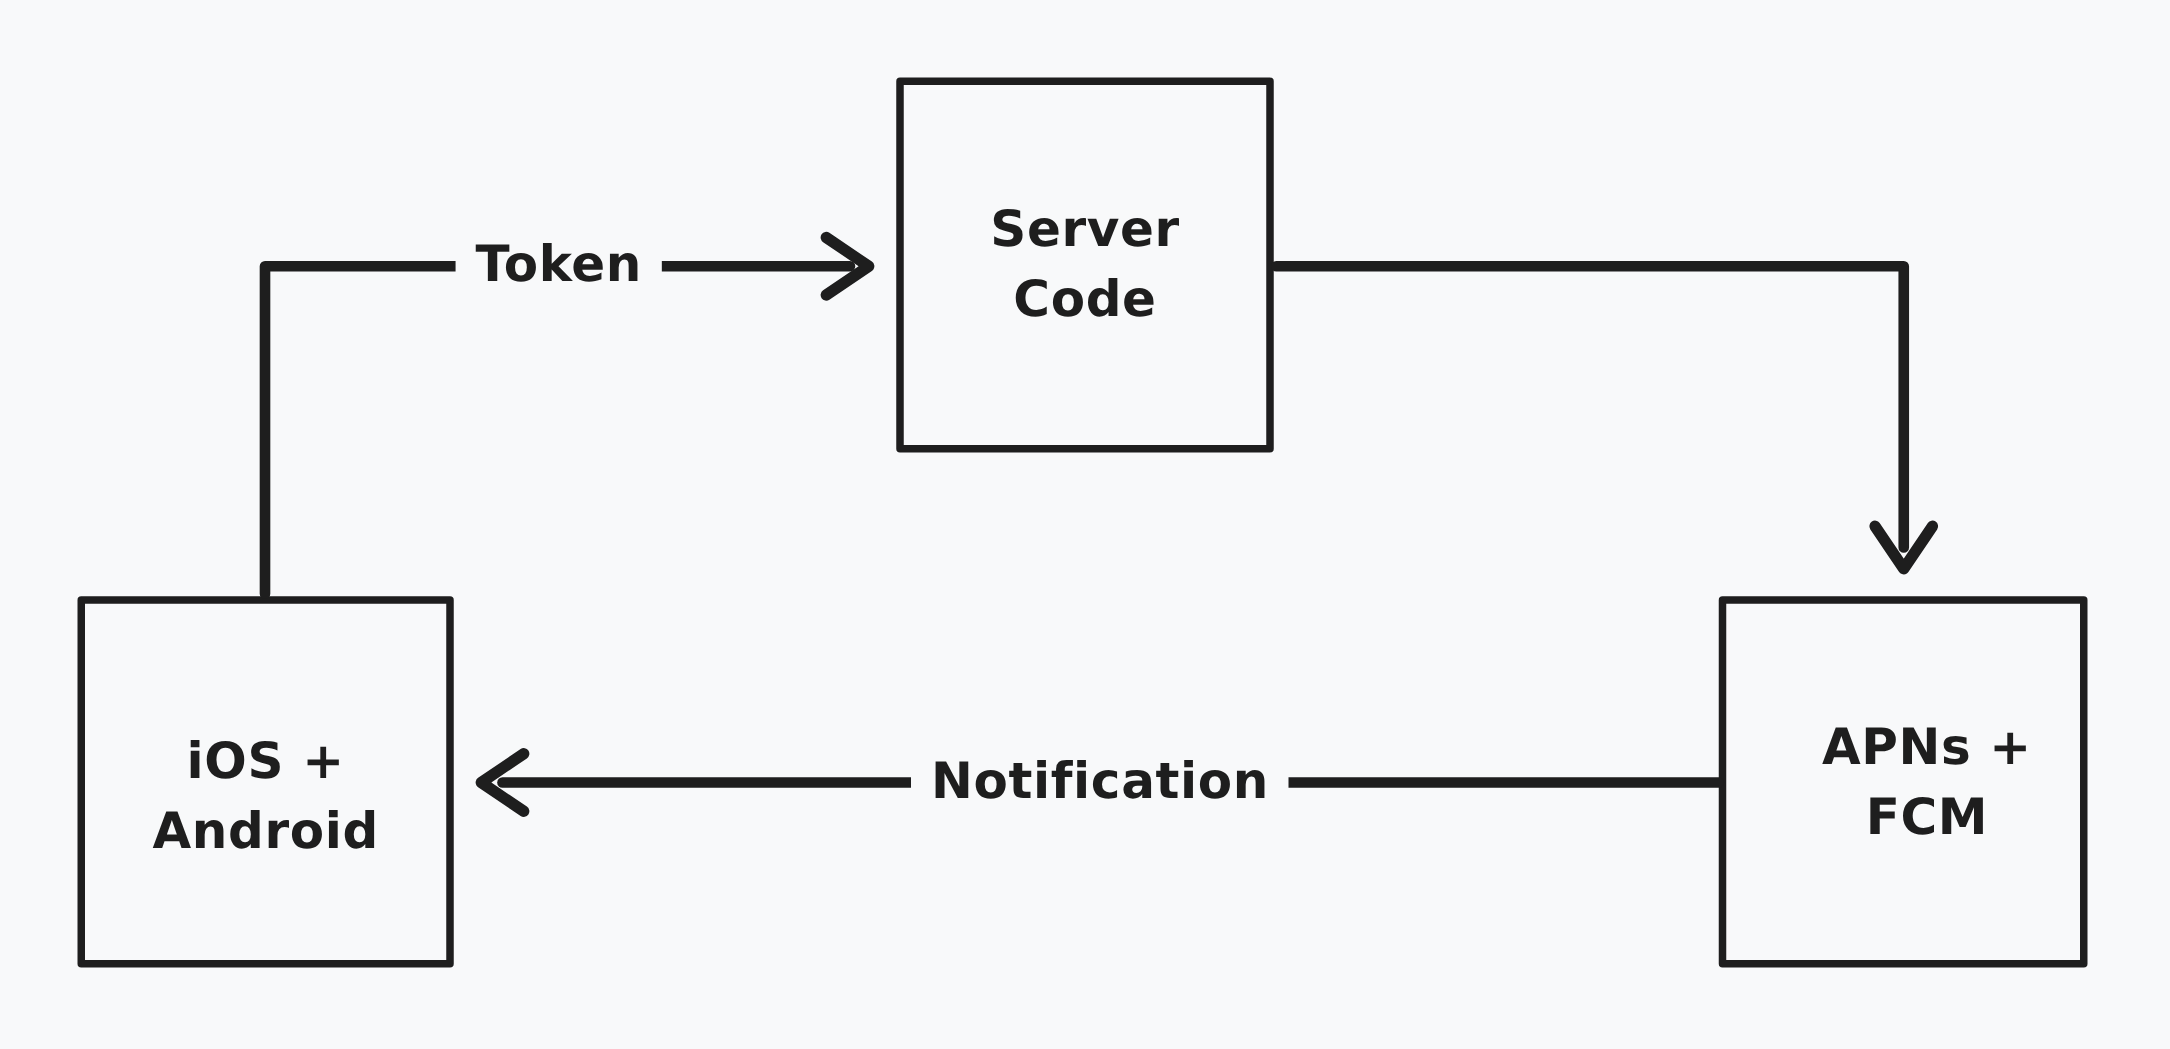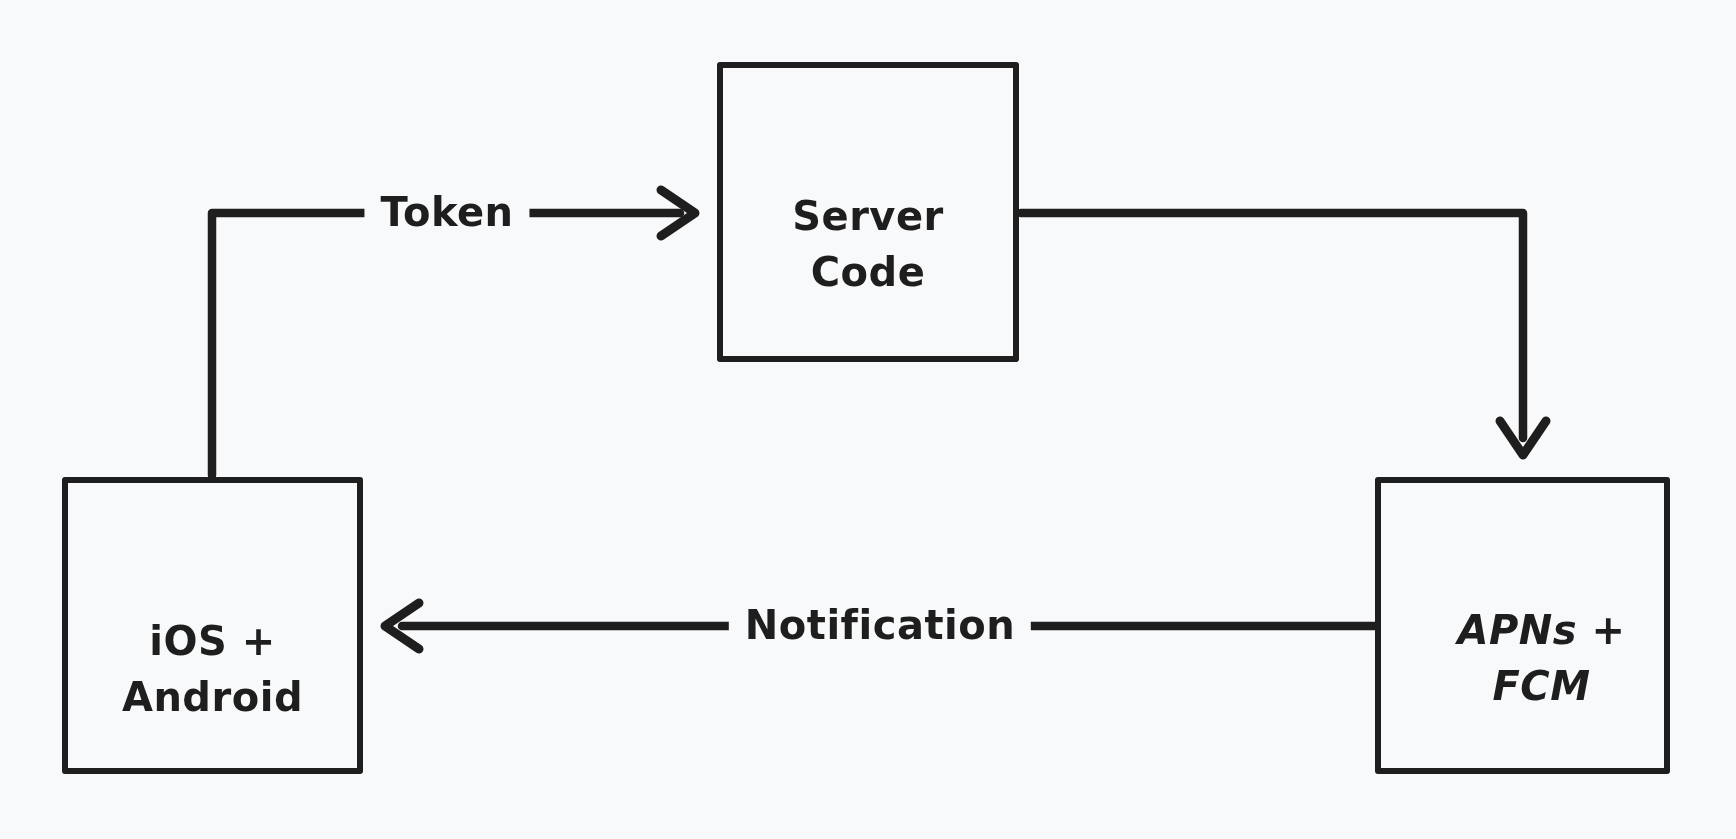--- a/index.html
+++ b/index.html
@@ -53,33 +53,32 @@
     letter-spacing:0.5px;
     white-space:pre-line;
     text-align:center;
     user-select:none;
   }
   .node-label{
     display:flex;
     align-items:center;
     justify-content:center;
     line-height:1.4;
-    margin-top:32px;
   }
   .edge-label{
     transform:translate(-50%,-50%);
     background:var(--bg);
     padding:2px 16px;
     line-height:1.1;
     white-space:nowrap;
   }
   
   .label-server { left:717px; top:62px;  width:302px; height:300px; }
   .label-ios    { left:62px;  top:488px; width:301px; height:297px; }
-  .label-apns   { left:1375px;top:477px; width:333px; height:297px;font-style:italic; }
+  .label-apns   { left:1375px;top:477px; width:333px; height:297px; }
   
   .label-token        { left:447px;  top:212px; }
   .label-payload      { left:1255px; top:212px; }
   .label-notification { left:880px;  top:625px; }
 </style>
 </head>
 <body>
 
 <div class="stage">
 

